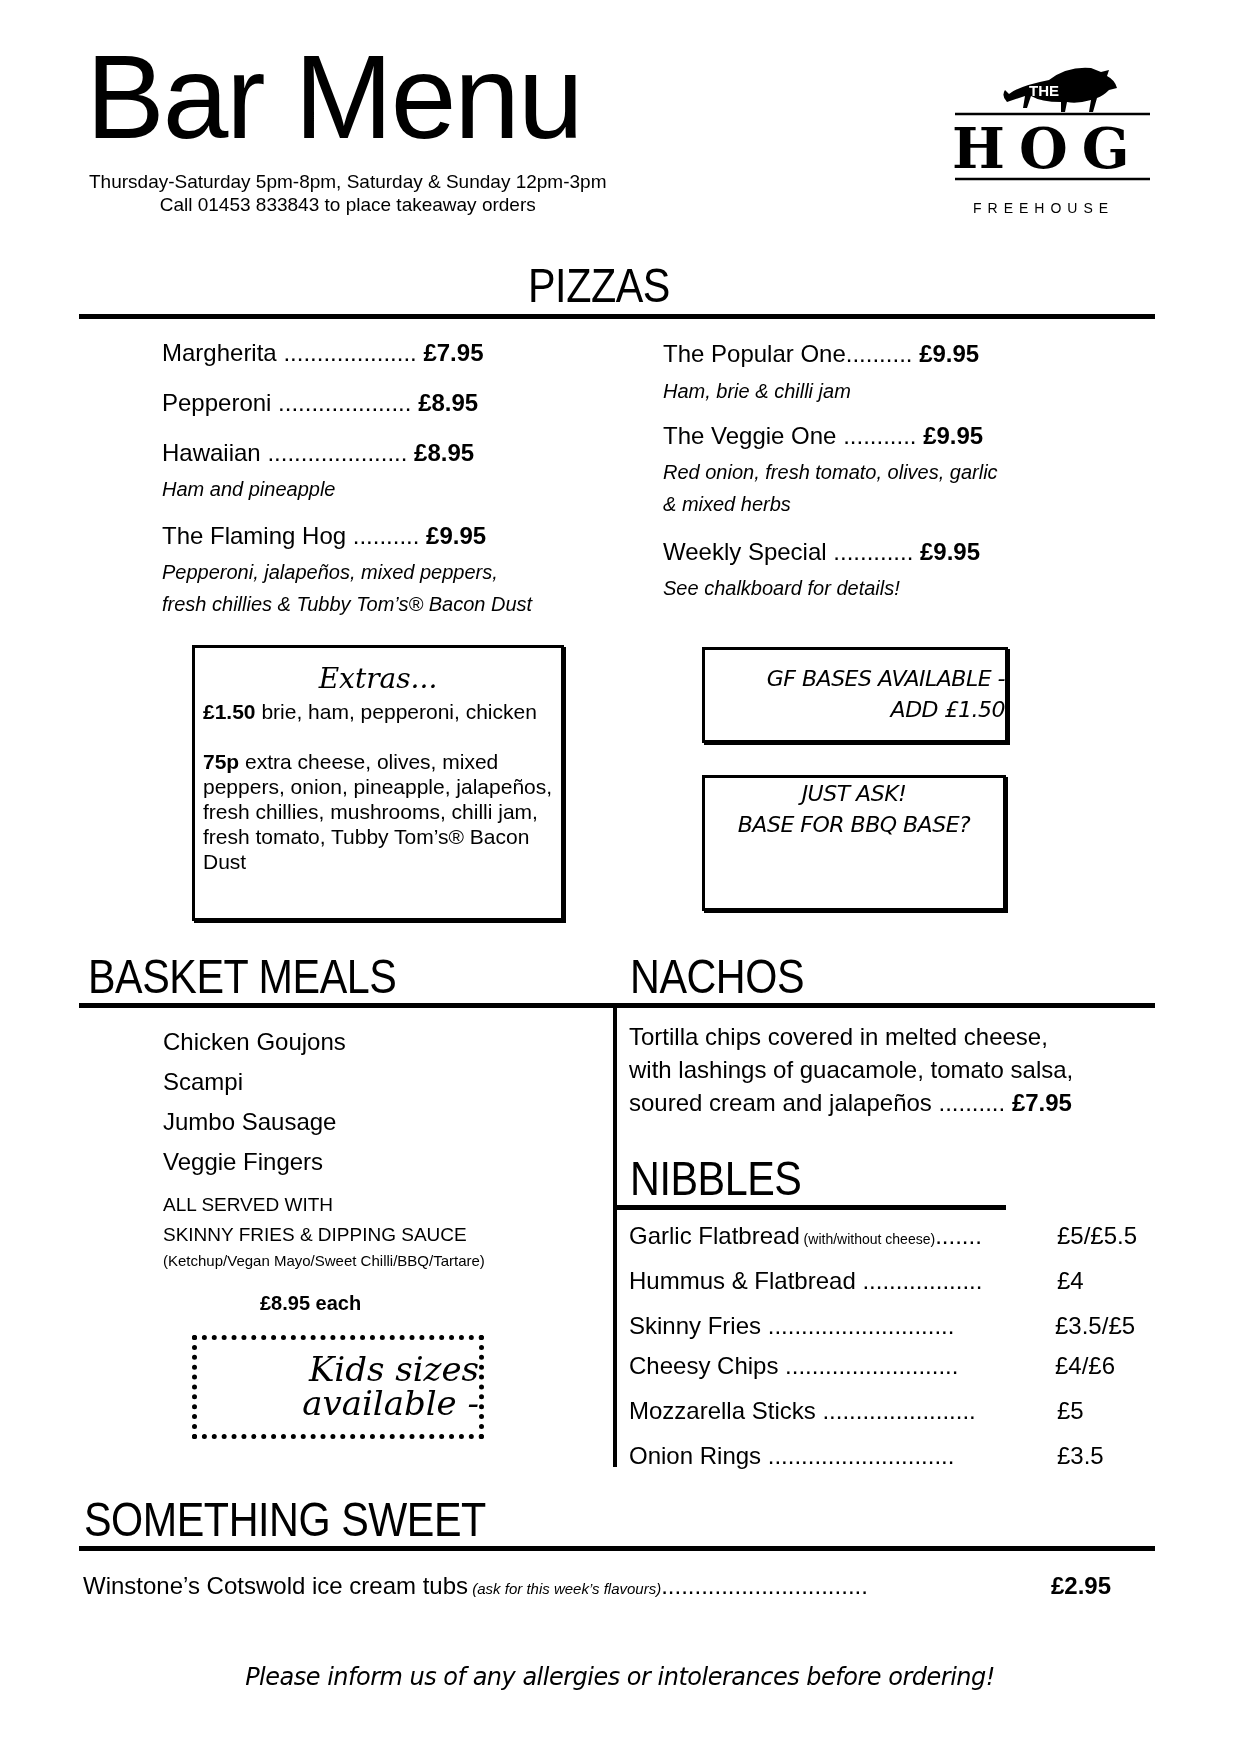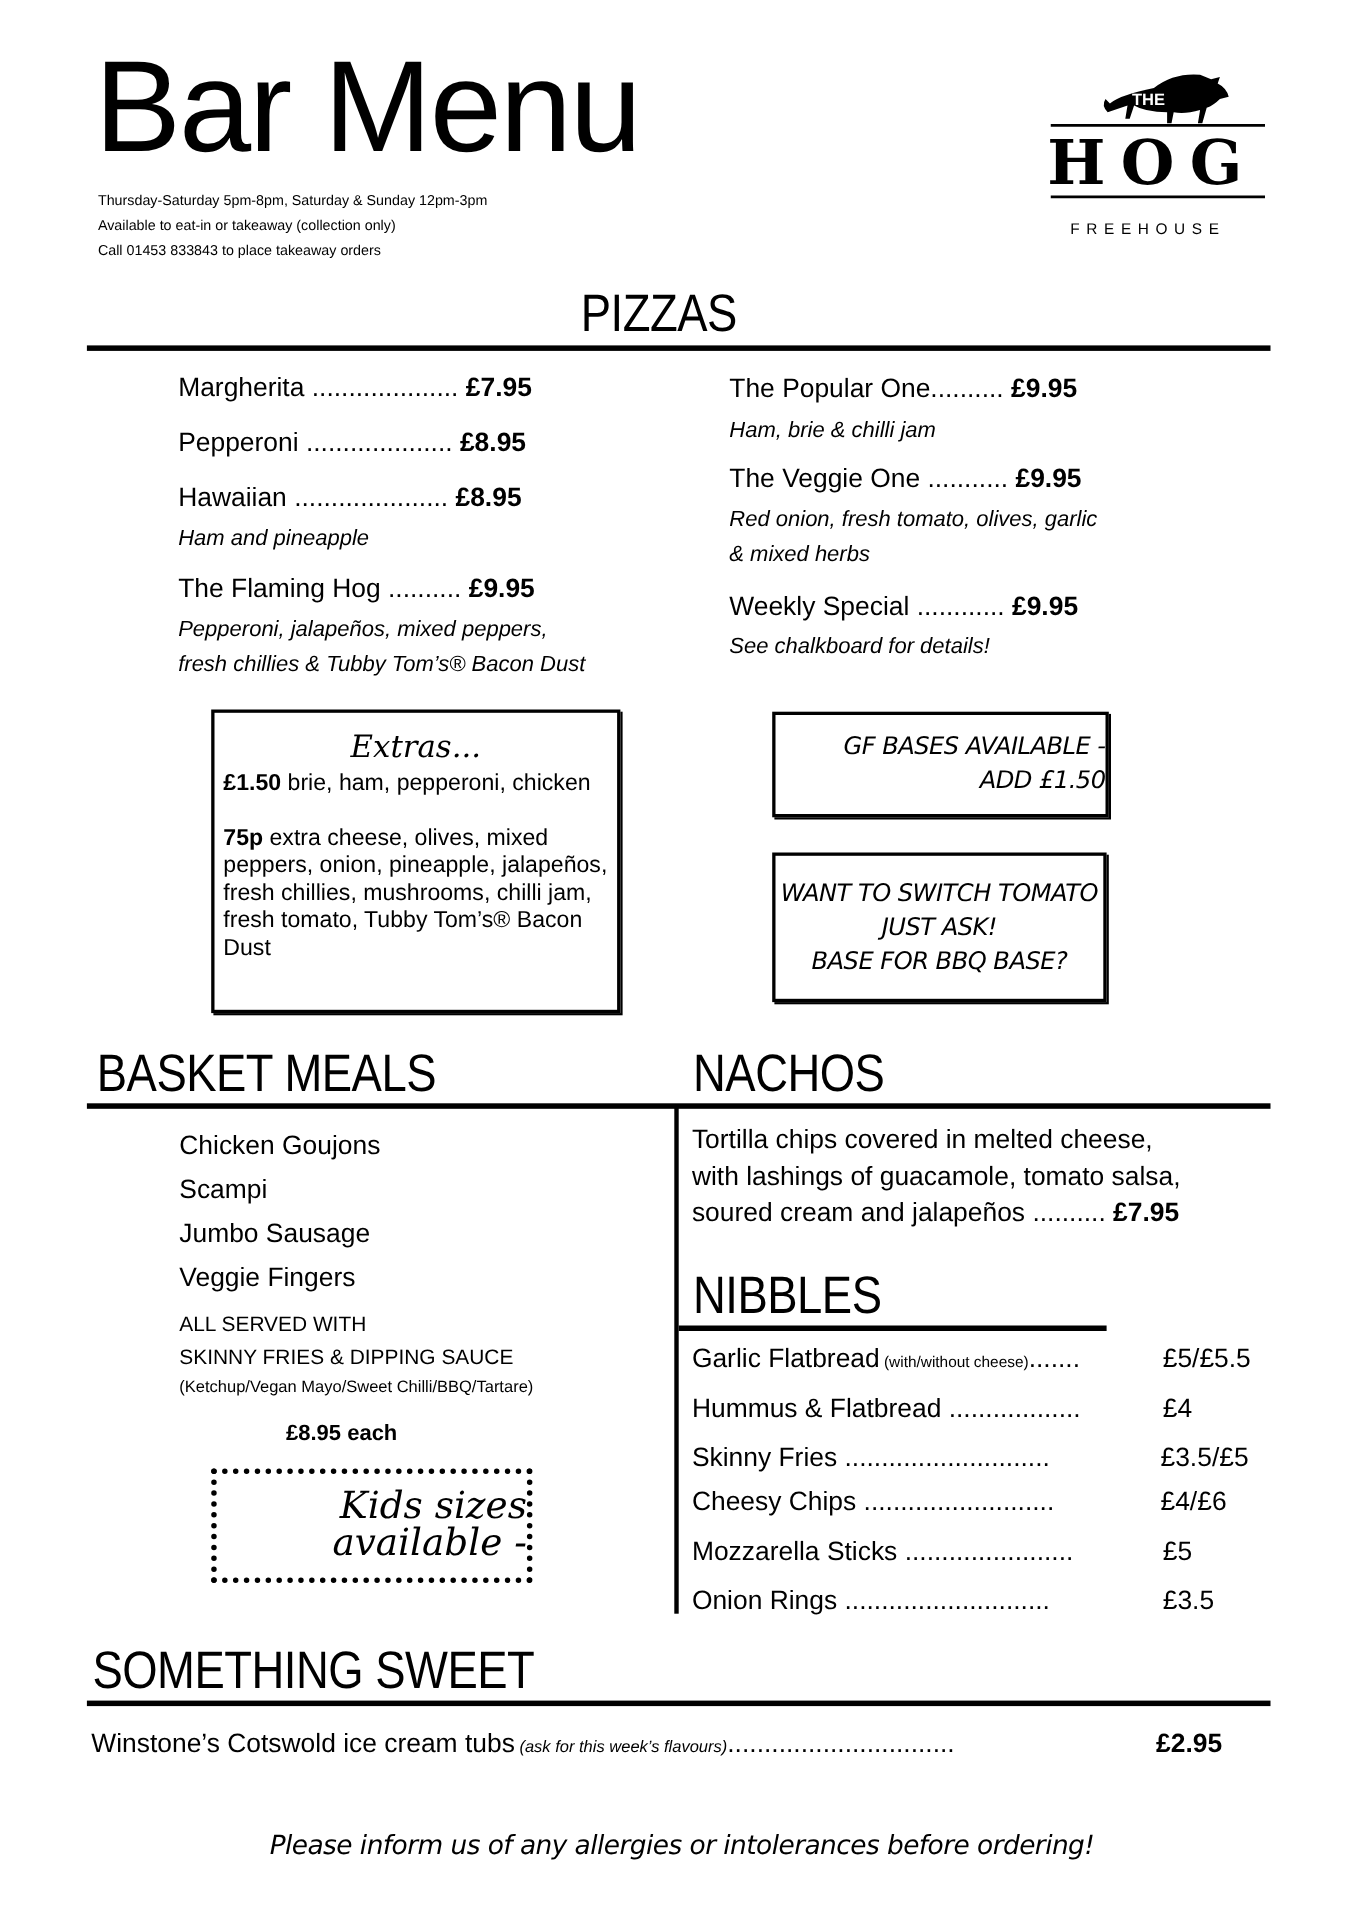--- a/index.html
+++ b/index.html
@@ -1,20 +1,20 @@
 <!DOCTYPE html>
 <html><head>
 <meta charset="utf-8">
 <style>
   html, body { margin: 0; padding: 0; background: #ffffff; }
   body { width: 1240px; height: 1754px; position: relative; overflow: hidden;
          font-family: "Liberation Sans", sans-serif; color: #000; }
   .abs { position: absolute; }
   .title { left: 86px; top: 38px; font-size: 118px; line-height: 1; letter-spacing: -2px; }
-  .info { left: 89px; top: 170px; font-size: 13px; line-height: 23px; }
+  .info { left: 89px; top: 170px; font-size: 19px; line-height: 23px; text-align: center; }
   .logo { left: 955px; top: 62px; width: 205px; height: 165px; }
   .rule { position: absolute; background: #000; height: 5px; }
   .vrule { position: absolute; background: #000; width: 4px; }
   .sec-title { position: absolute; font-size: 48px; line-height: 1; transform: scaleX(0.86); transform-origin: left top; letter-spacing: -0.5px; }
   .row { position: absolute; font-size: 24px; line-height: 28px; white-space: nowrap; }
   .row b { font-weight: bold; }
   .desc { position: absolute; font-size: 20px; line-height: 32px; font-style: italic; }
   .box { position: absolute; border: 3px solid #000; box-shadow: 2px 2px 0 #000; background:#fff; }
   .script { font-family: "DejaVu Serif", serif; font-style: italic; }
   .hand { font-family: "DejaVu Sans", sans-serif; font-style: italic; letter-spacing: -0.5px; }
@@ -25,21 +25,20 @@
   .dotted-box { position: absolute; border: 5px dotted #000; }
   .nibble { position: absolute; left: 629px; font-size: 24px; line-height: 28px; white-space: nowrap; }
   .nibble .price { position: absolute; font-weight: normal; }
 </style>
 </head>
 <body>
 
 <div class="abs title">Bar Menu</div>
 <div class="abs info">
   <div>Thursday-Saturday 5pm-8pm, Saturday &amp; Sunday 12pm-3pm</div>
-  <div>Available to eat-in or takeaway (collection only)</div>
   <div>Call 01453 833843 to place takeaway orders</div>
 </div>
 
 <div class="abs logo">
   <svg width="205" height="165" viewBox="0 0 205 165">
     <path d="M52 40 q-6 -6 -2 -12 l4 4 q10 -8 40 -14 q18 -14 42 -12 l10 4 l8 -2 l-2 6 q8 4 10 12 l-8 2 q-6 6 -12 8 l-4 14 l-4 0 l2 -12 q-14 4 -24 2 l-2 10 l-4 0 l0 -10 q-20 0 -30 -6 l-4 12 l-4 0 l2 -12 z" fill="#000"></path>
     <line x1="0" y1="52" x2="195" y2="52" stroke="#000" stroke-width="2.5"></line>
     <line x1="0" y1="117" x2="195" y2="117" stroke="#000" stroke-width="2.5"></line>
   </svg>
   <div class="abs" style="left:74px; top:20px; color:#fff; font-weight:bold; font-size:15px;">THE</div>
@@ -95,21 +94,20 @@
     <div><b>75p</b><span> extra cheese, olives, mixed peppers, onion, pineapple, jalapeños, fresh chillies, mushrooms, chilli jam, fresh tomato, Tubby Tom’s® Bacon Dust</span></div>
   </div>
 </div>
 
 <div class="box hand" style="left:702px; top:647px; width:300px; height:90px; text-align:right; font-size:22px; line-height:31px;">
   <div style="margin-top:13px;">GF BASES AVAILABLE -</div>
   <div>ADD £1.50</div>
 </div>
 
 <div class="box hand" style="left:702px; top:775px; width:298px; height:130px; text-align:center; font-size:22px; line-height:31px;">
-  <div style="margin-top:19px;">WANT TO SWITCH TOMATO</div>
   <div>JUST ASK!</div>
   <div>BASE FOR BBQ BASE?</div>
 </div>
 
 <div class="sec-title" style="left:88px; top:953px;">BASKET MEALS</div>
 <div class="sec-title" style="left:630px; top:953px;">NACHOS</div>
 <div class="rule" style="left:79px; top:1003px; width:1076px;"></div>
 <div class="vrule" style="left:613px; top:1006px; height:461px;"></div>
 
 <div class="basket" style="top:1022px;">

